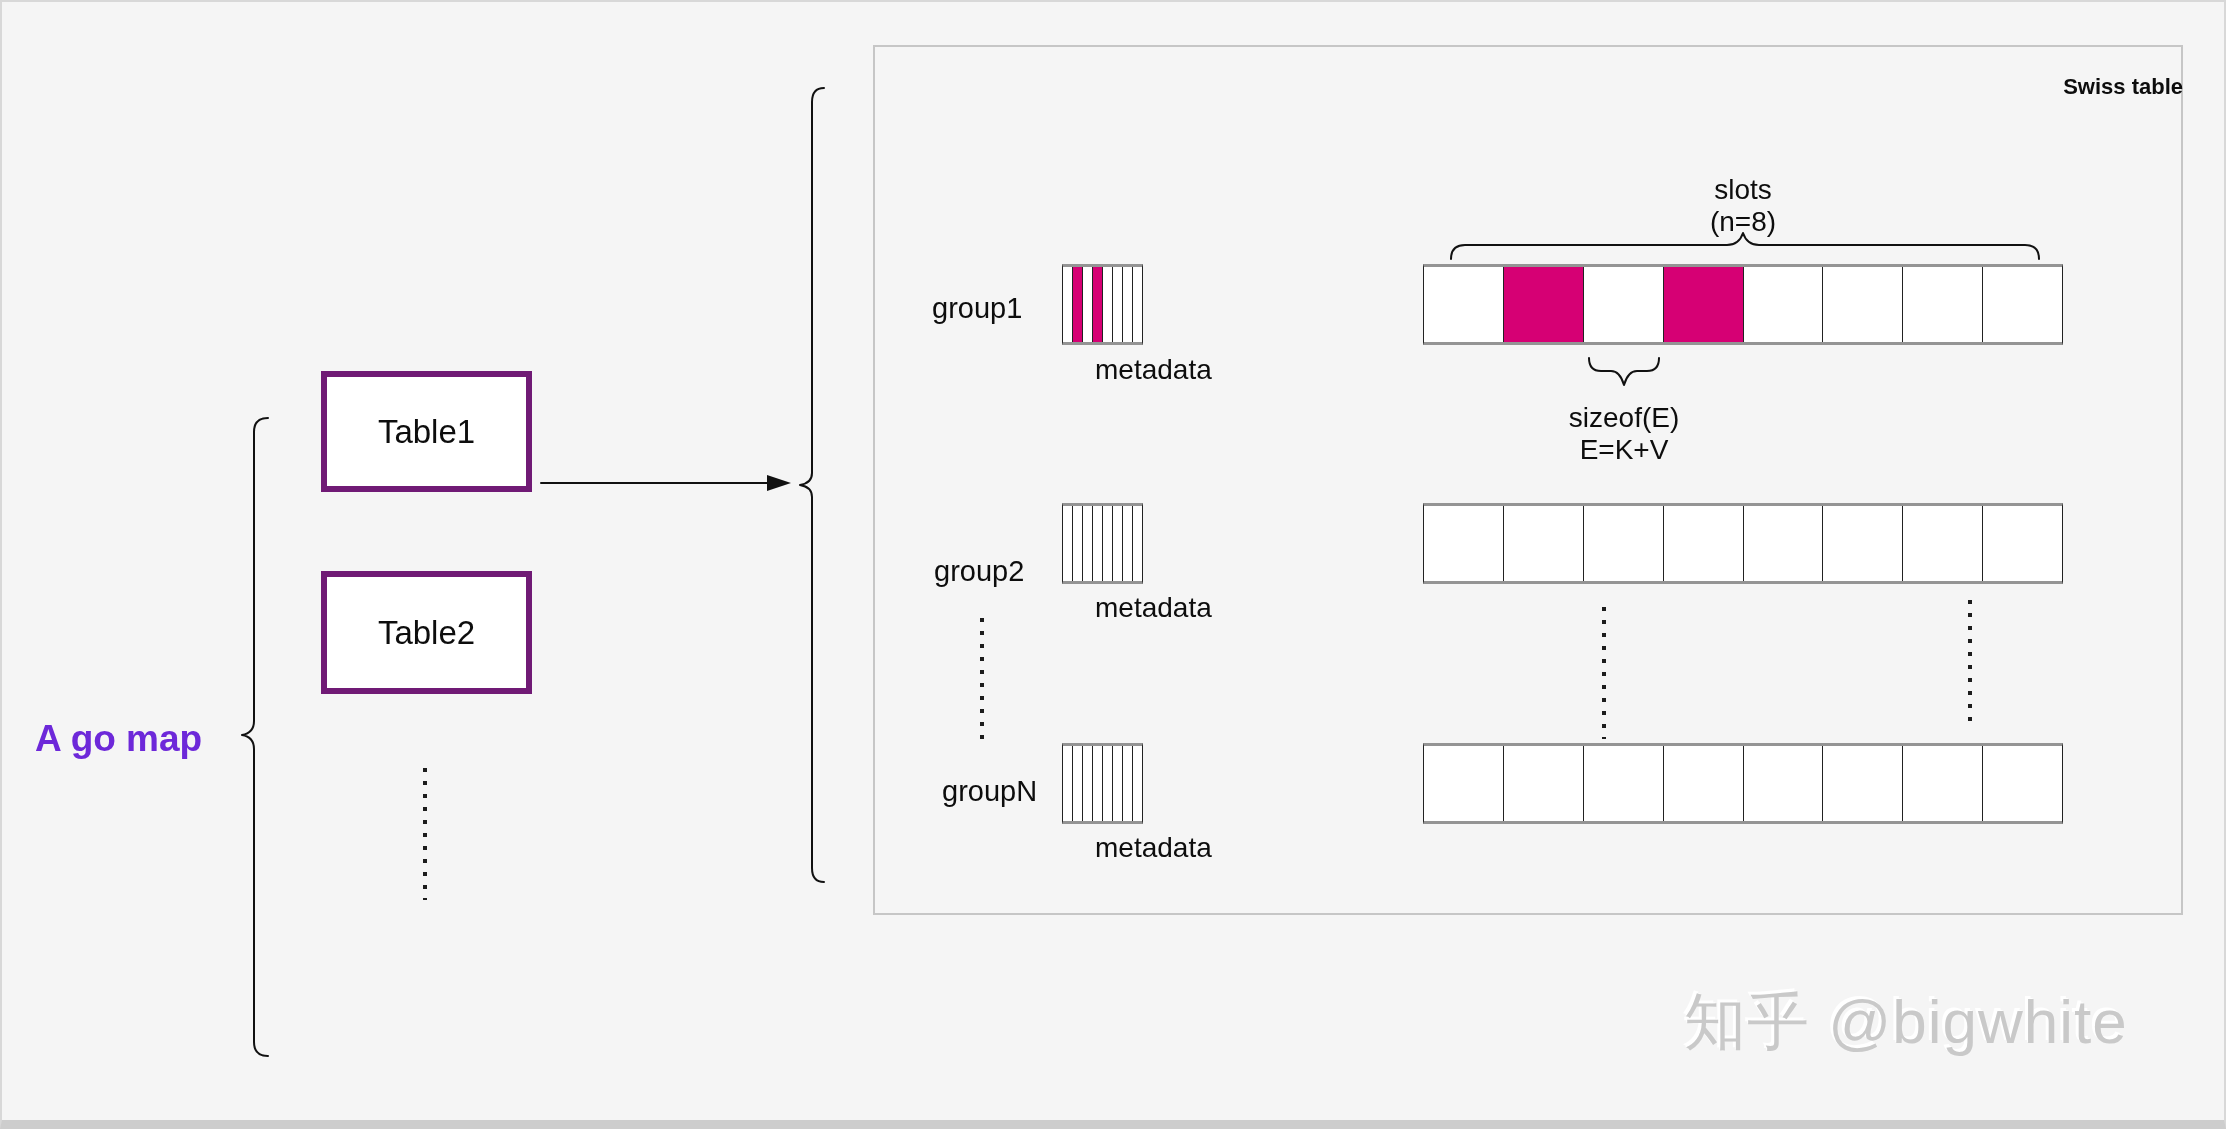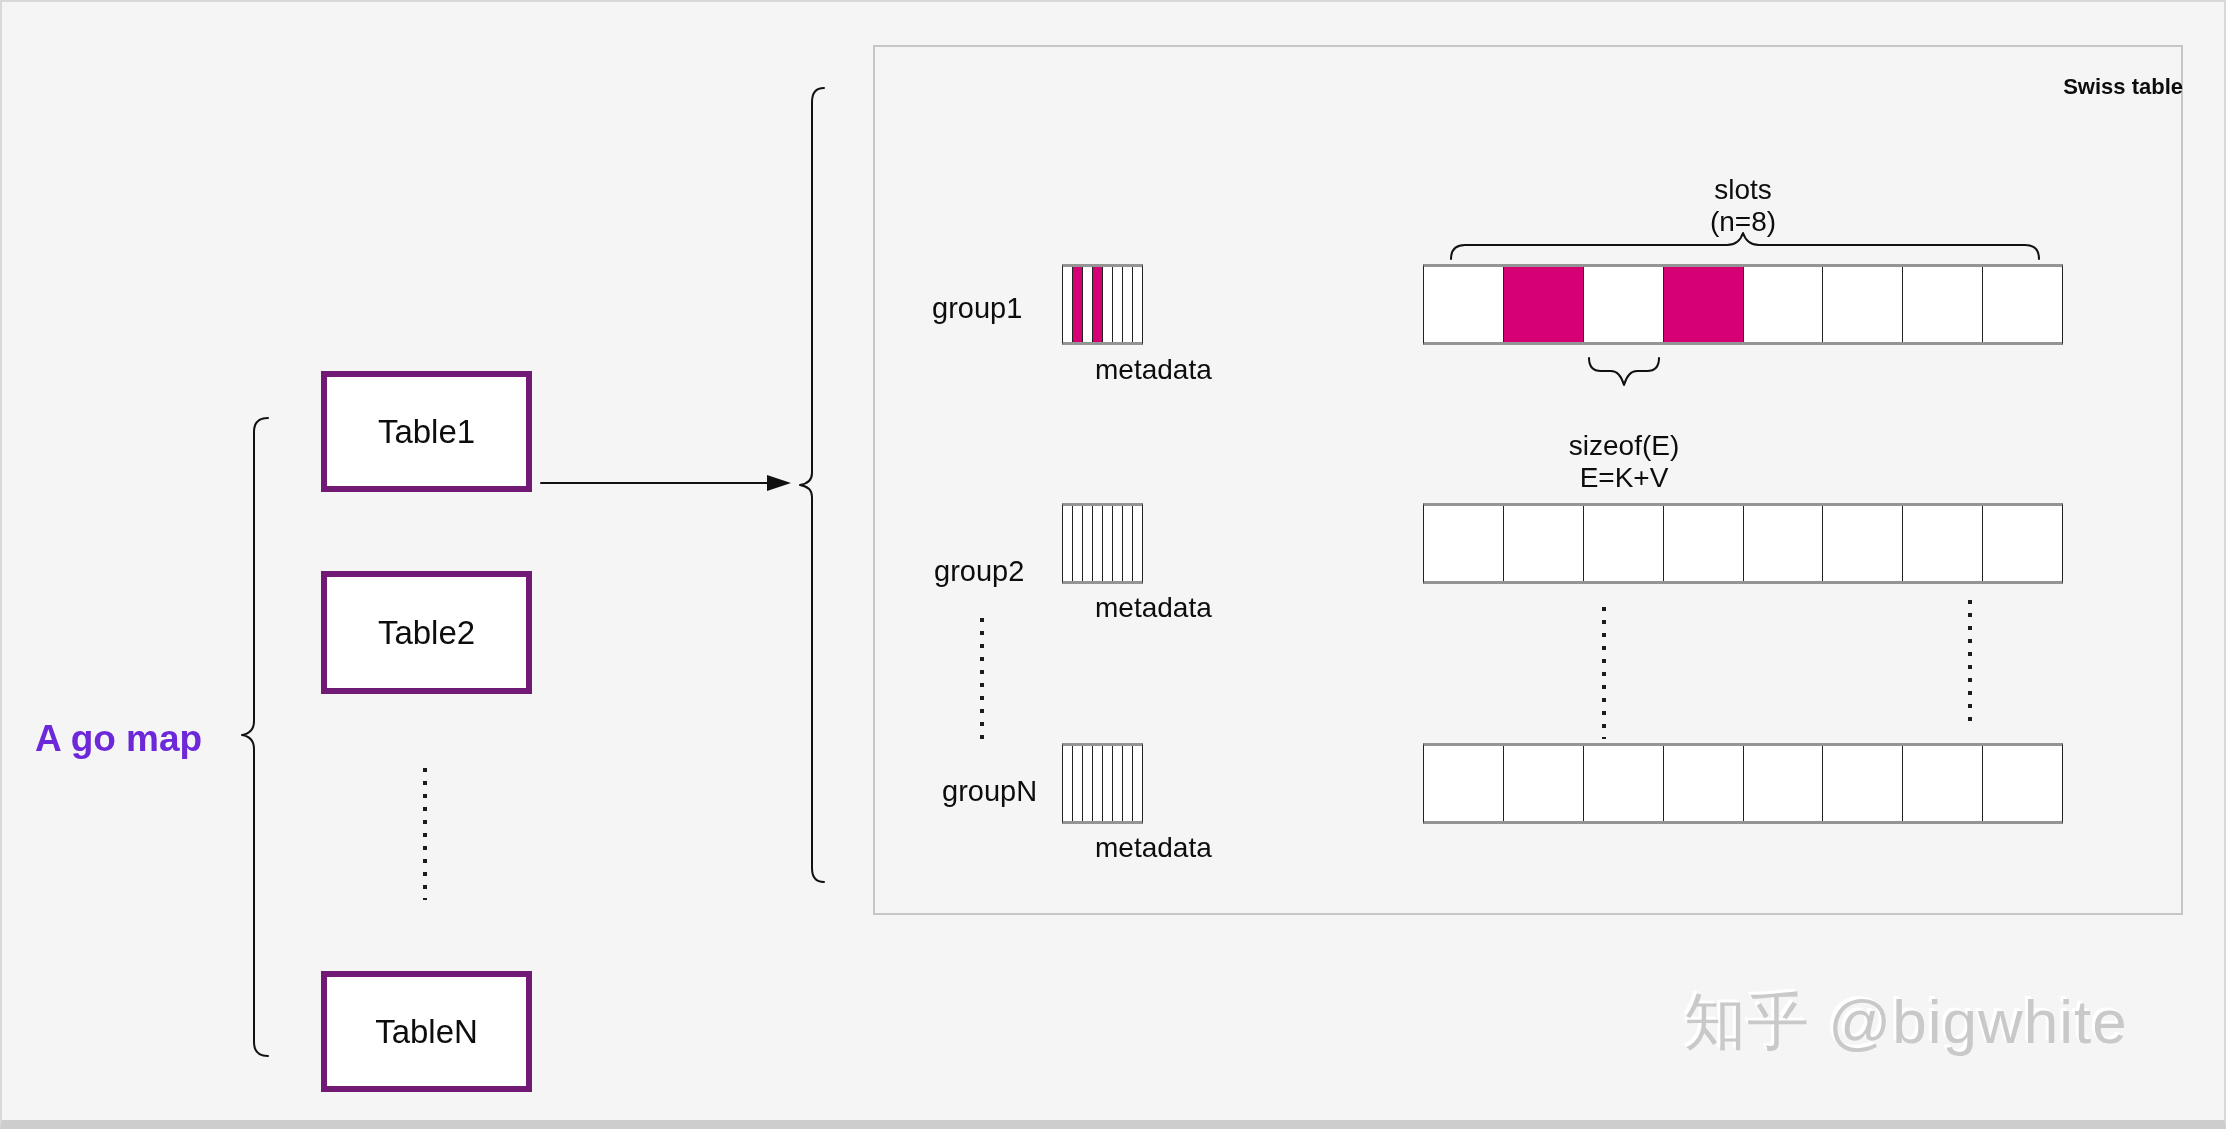--- a/index.html
+++ b/index.html
@@ -65,23 +65,20 @@
   <div class="abs tbox" style="left:319px;top:369px;width:211px;height:121px;">
     <span>Table1</span>
   </div>
 
   <div class="abs tbox" style="left:319px;top:569px;width:211px;height:123px;">
     <span>Table2</span>
   </div>
 
   <div class="abs vdots" style="left:421px;top:766px;height:132px;"></div>
 
-  <div class="abs tbox" style="left:319px;top:969px;width:211px;height:121px;">
-    <span>TableN</span>
-  </div>
 
   <svg class="abs" style="left:535px;top:469px;" width="262" height="24" viewBox="0 0 262 24">
     <line class="stroke" x1="4" y1="12" x2="232" y2="12"></line>
     <polygon points="230,4 254,12 230,20" fill="#111"></polygon>
   </svg>
 
   <svg class="abs" style="left:790px;top:80px;" width="40" height="810" viewBox="0 0 40 810">
     <path class="stroke" d="M32,6 Q20,6 20,20 L20,391 Q20,401 8,403 Q20,405 20,415 L20,786 Q20,800 32,800"></path>
   </svg>
 
@@ -116,21 +113,21 @@
       <div class="cell filled"></div>
       <div class="cell"></div>
       <div class="cell"></div>
       <div class="cell"></div>
       <div class="cell"></div>
     </div>
 
   <svg class="abs" style="left:1583px;top:352px;" width="78" height="38" viewBox="0 0 78 38">
     <path class="stroke" d="M4,4 Q4,17 16,17 L26,17 Q35,17 39,31 Q43,17 52,17 L62,17 Q74,17 74,4"></path>
   </svg>
-  <div class="abs ann" style="left:1522px;top:400px;width:200px;margin-top:28px;">
+  <div class="abs ann" style="left:1522px;top:400px;width:200px;">
     <div>sizeof(E)</div>
     <div>E=K+V</div>
   </div>
 
   <div class="abs glabel" style="left:932px;top:553px;">group2</div>
   <div class="abs cellrow" style="left:1060px;top:501px;width:81px;height:81px;">
       <div class="cell"></div>
       <div class="cell"></div>
       <div class="cell"></div>
       <div class="cell"></div>

